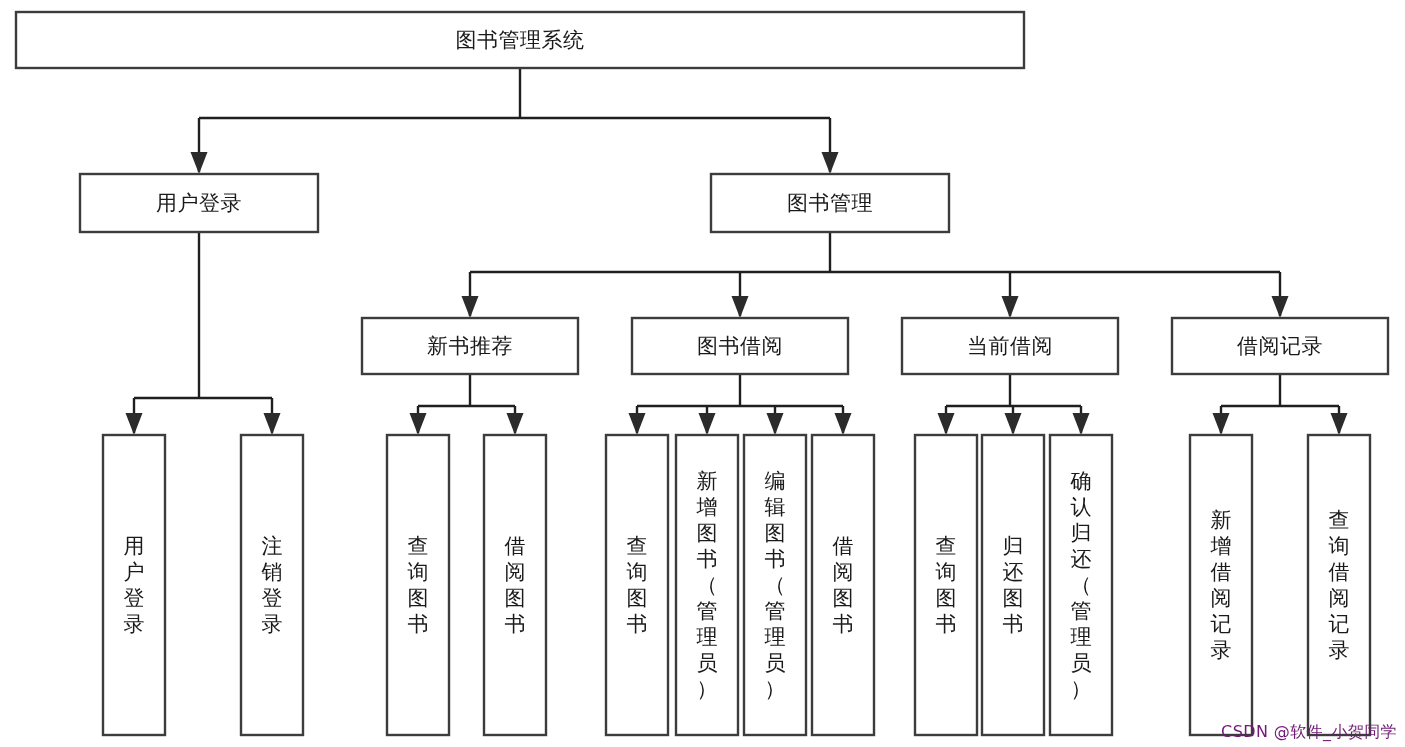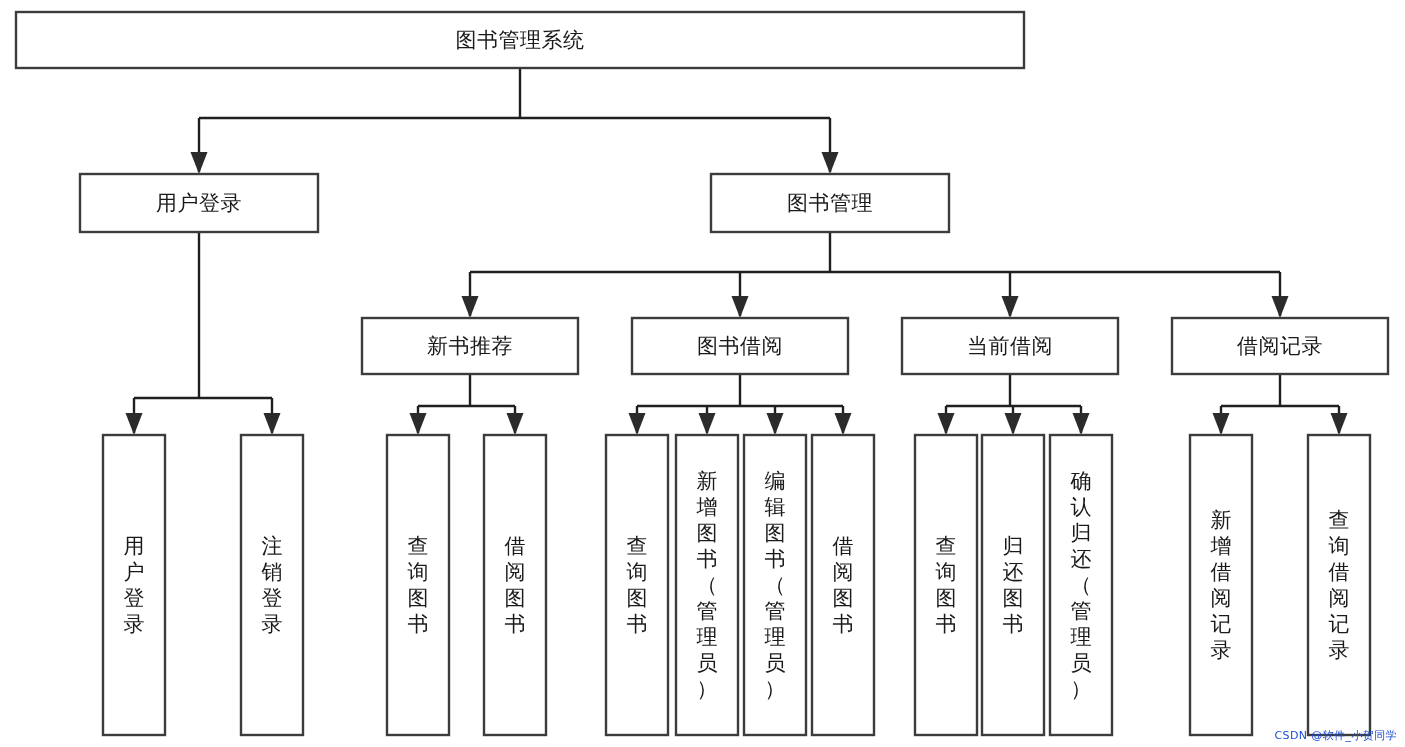--- a/index.html
+++ b/index.html
@@ -54,22 +54,22 @@
   }
   .arrow-head {
     fill: #2b2b2b;
     stroke: none;
   }
   .watermark {
     position: absolute;
     right: 8px;
     bottom: 4px;
     font-family: "DejaVu Sans", "Liberation Sans", sans-serif;
-    font-size: 11px;
-    color: #1d4ed8;
+    font-size: 16px;
+    color: #701a75;
     white-space: nowrap;
     pointer-events: none;
     letter-spacing: 0.4px;
   }
 </style>
 </head>
 <body>
 
 <div id="diagram-root">
 

